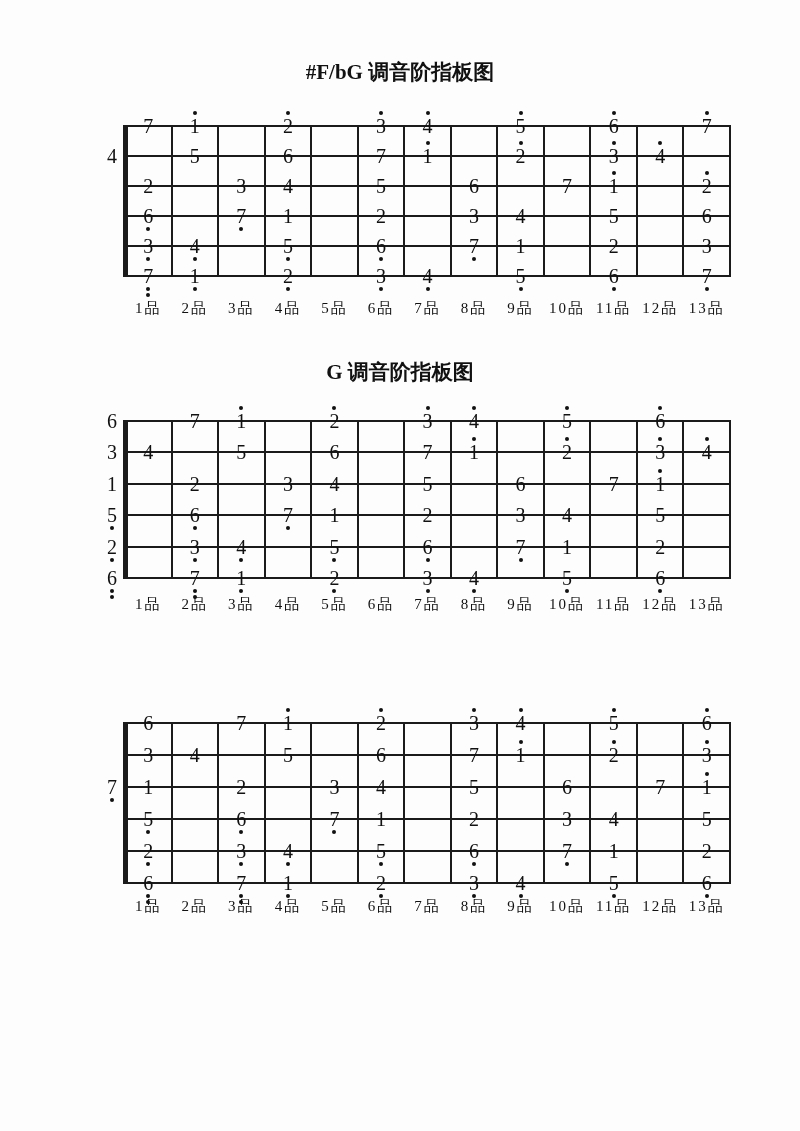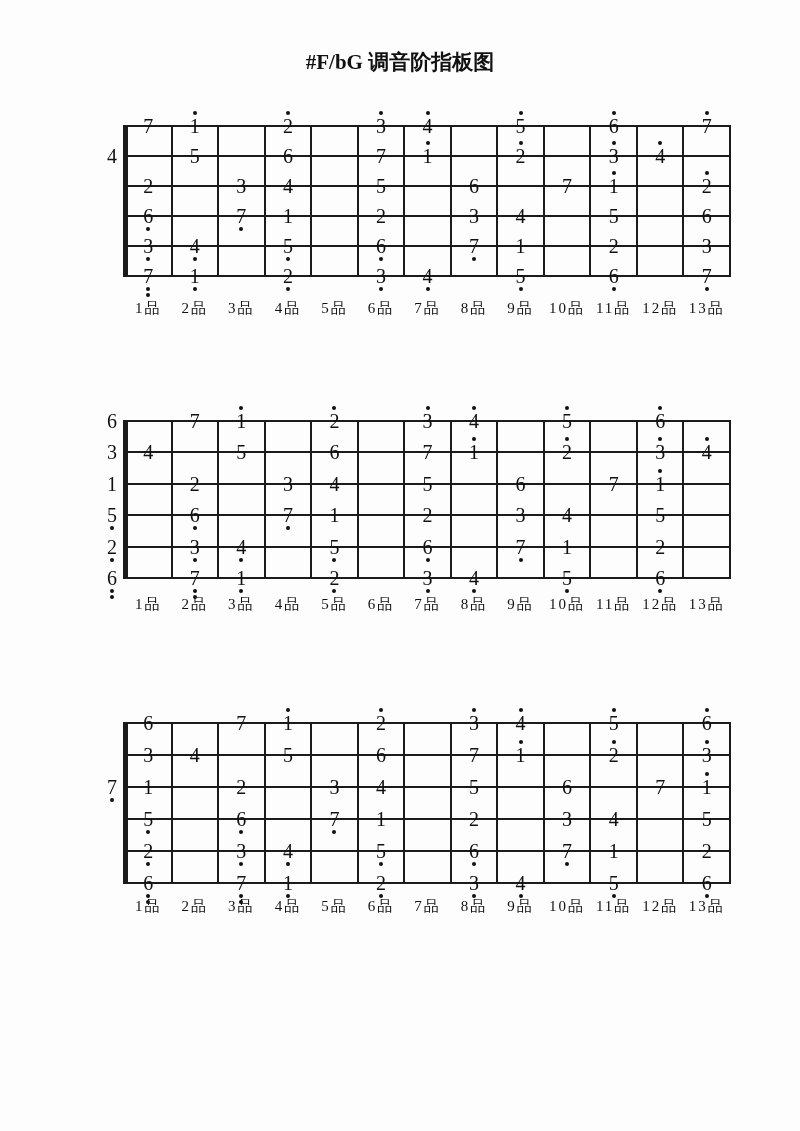--- a/index.html
+++ b/index.html
@@ -1,21 +1,21 @@
 <!DOCTYPE html>
 <html><head>
 <meta charset="utf-8">
 <style>
   html,body{margin:0;padding:0;}
   .page{position:relative;width:800px;height:1131px;background:#fdfdfd;overflow:hidden;
         font-family:"Liberation Serif","DejaVu Serif",serif;color:#111;}
   .diagram{position:absolute;left:0;top:0;width:800px;height:1131px;}
   .title{position:absolute;left:0;width:800px;margin:0;text-align:center;
          font-size:21px;font-weight:bold;color:#111;}
-  .t0{top:48px}.t1{top:358px}.t2{top:656px}
+  .t0{top:58px}.t1{top:358px}.t2{top:656px}
   .hline{position:absolute;height:2px;background:#1b1b1b;width:605px;left:125px;}
   .vline{position:absolute;width:2px;background:#1b1b1b;}
   .nut{width:5px;}
   .note{position:absolute;transform:translate(-50%,-50%);font-size:20px;line-height:1;
         white-space:nowrap;}
   .dot{position:absolute;width:4px;height:4px;border-radius:50%;background:#111;
        left:50%;transform:translateX(-50%);}
   .up{top:-5px}.d1{bottom:-5px}.d2{bottom:-11px}
   .fretlab{position:absolute;transform:translate(-50%,-50%);font-size:15px;
            letter-spacing:2px;white-space:nowrap;}
@@ -102,20 +102,21 @@
       <div class="fretlab" style="left: 380.962px; top: 308px;">6品</div>
       <div class="fretlab" style="left: 427.5px; top: 308px;">7品</div>
       <div class="fretlab" style="left: 474.038px; top: 308px;">8品</div>
       <div class="fretlab" style="left: 520.577px; top: 308px;">9品</div>
       <div class="fretlab" style="left: 567.115px; top: 308px;">10品</div>
       <div class="fretlab" style="left: 613.654px; top: 308px;">11品</div>
       <div class="fretlab" style="left: 660.192px; top: 308px;">12品</div>
       <div class="fretlab" style="left: 706.731px; top: 308px;">13品</div>
     </section>
   <section class="diagram">
+    <h2 class="title t1">G 调音阶指板图</h2>
   <div class="hline" style="top: 420px;"></div>
       <div class="hline" style="top: 451.4px;"></div>
       <div class="hline" style="top: 482.8px;"></div>
       <div class="hline" style="top: 514.2px;"></div>
       <div class="hline" style="top: 545.6px;"></div>
       <div class="hline" style="top: 577px;"></div>
       <div class="vline nut" style="left: 122.5px; top: 420px; height: 159px;"></div>
       <div class="vline" style="left: 170.538px; top: 420px; height: 159px;"></div>
       <div class="vline" style="left: 217.077px; top: 420px; height: 159px;"></div>
       <div class="vline" style="left: 263.615px; top: 420px; height: 159px;"></div>

